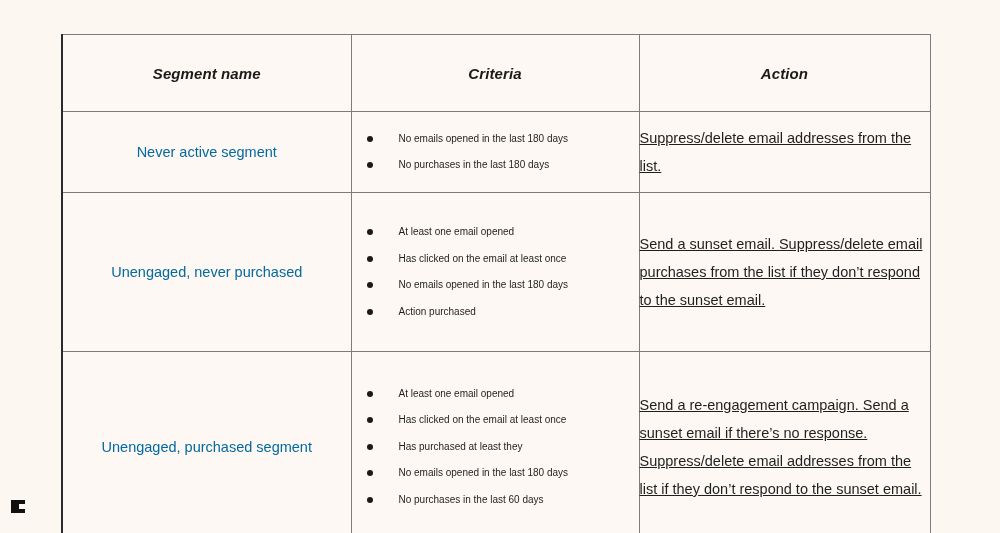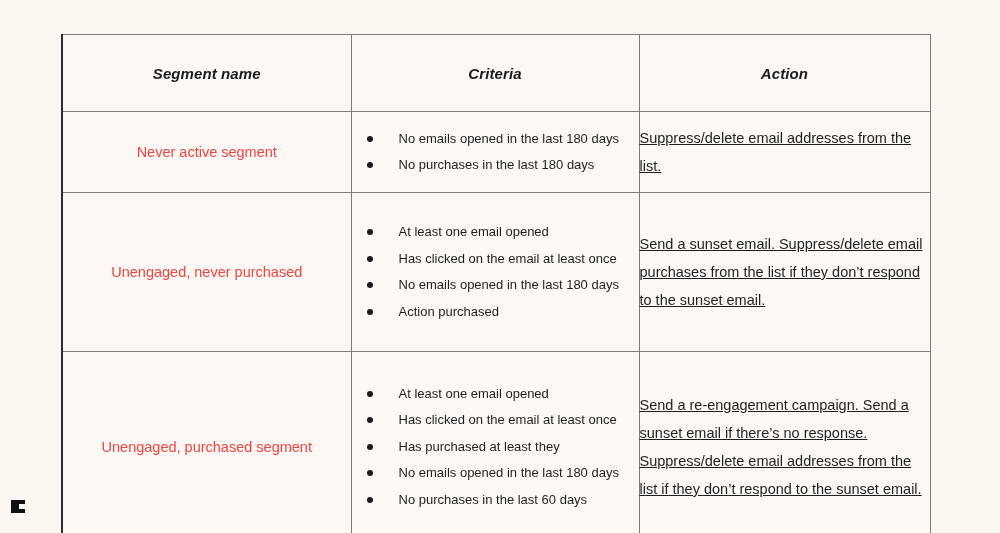--- a/index.html
+++ b/index.html
@@ -62,37 +62,37 @@
     font-size: 15px;
     color: #1a1a1a;
     letter-spacing: .1px;
     border-bottom: 2px solid #7c7c7c;
   }
 
   
   td.seg-name {
     text-align: center;
     font-size: 14.5px;
-    color: #ef4444;
+    color: #0369a1;
     padding: 6px 10px;
   }
 
   
   td.criteria {
     padding: 10px 8px 10px 0;
     vertical-align: top;
   }
   td.criteria ul {
     list-style: none;
     margin: 0;
     padding: 0;
   }
   td.criteria li {
     position: relative;
-    font-size: 13px;
+    font-size: 10px;
     color: #1f1f1f;
     line-height: 26.5px;
     padding-left: 47px;
     padding-right: 4px;
   }
   td.criteria li .bullet {
     position: absolute;
     left: 15px;
     top: 10px;
     width: 6px;

